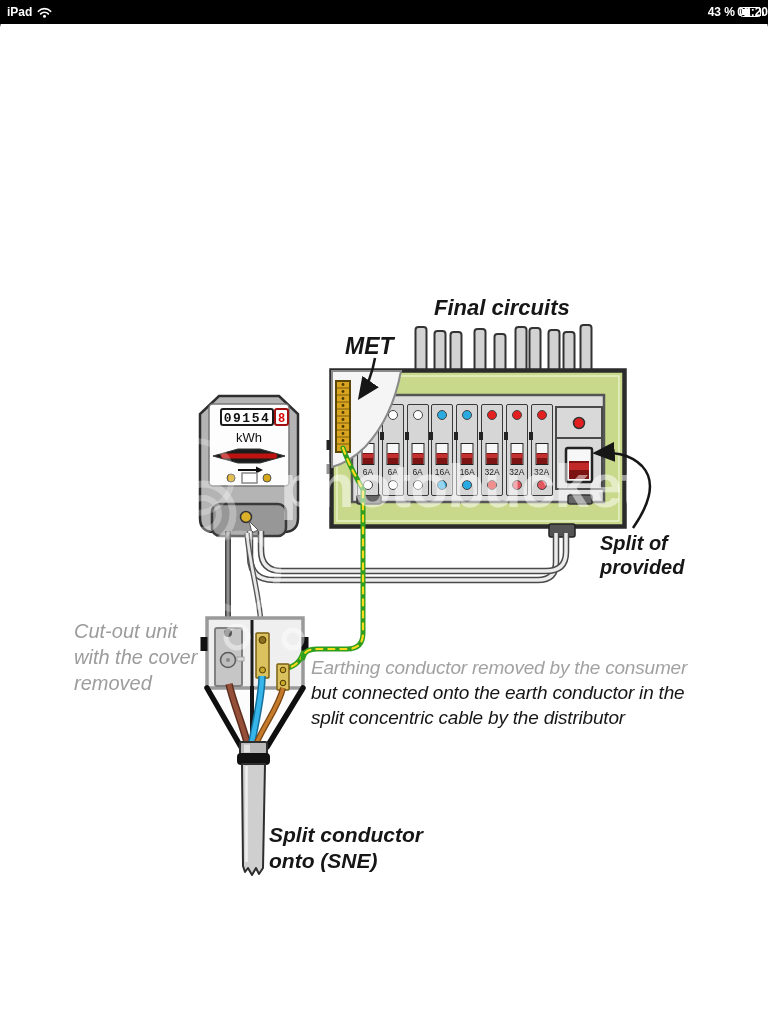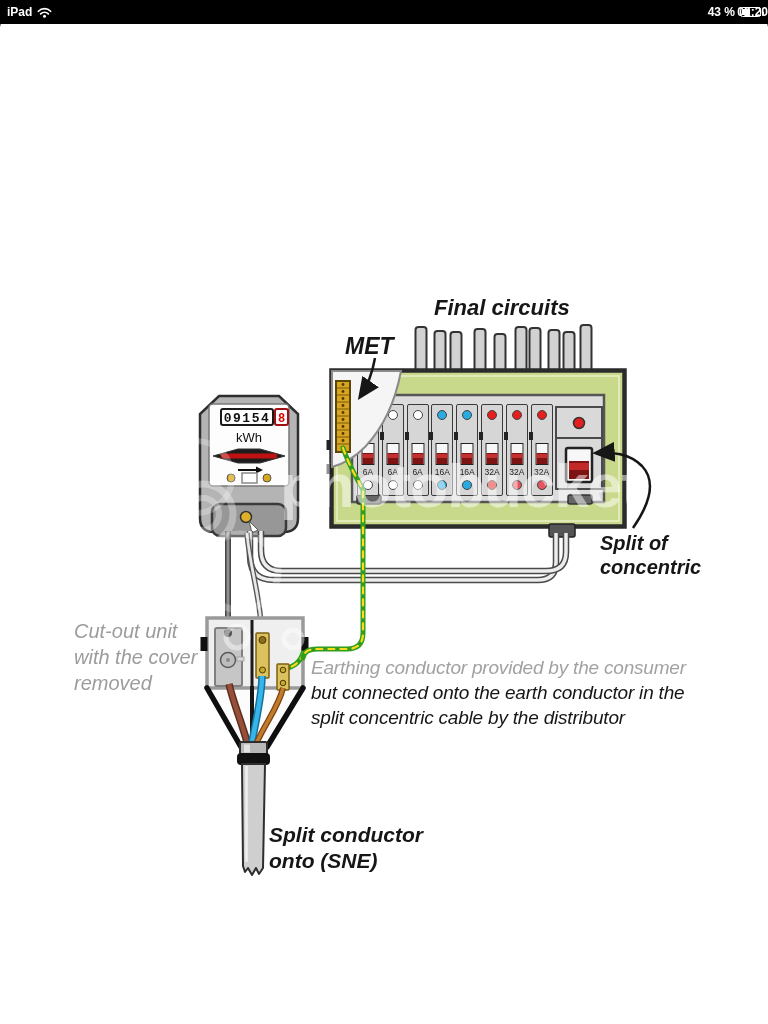--- a/index.html
+++ b/index.html
@@ -339,31 +339,31 @@
   </g>
 </svg>
 
 <div class="watermark">photobucket</div>
 
 <div class="lbl lbl-final">Final circuits</div>
 <div class="lbl lbl-met">MET</div>
 
 <div class="lbl lbl-means">
   <div>Split of</div>
-  <div>concentric</div>
+  <div>provided</div>
 </div>
 
 <div class="lbl lbl-cutout">
   <div>Cut-out unit</div>
   <div>with the cover</div>
   <div>removed</div>
 </div>
 
 <div class="lbl lbl-earthing">
-  <div class="grayline">Earthing conductor provided by the consumer</div>
+  <div class="grayline">Earthing conductor removed by the consumer</div>
   <div>but connected onto the earth conductor in the</div>
   <div>split concentric cable by the distributor</div>
 </div>
 
 <div class="lbl lbl-split">
   <div>Split conductor</div>
   <div>onto (SNE)</div>
 </div>
 
 <div class="statusbar">

